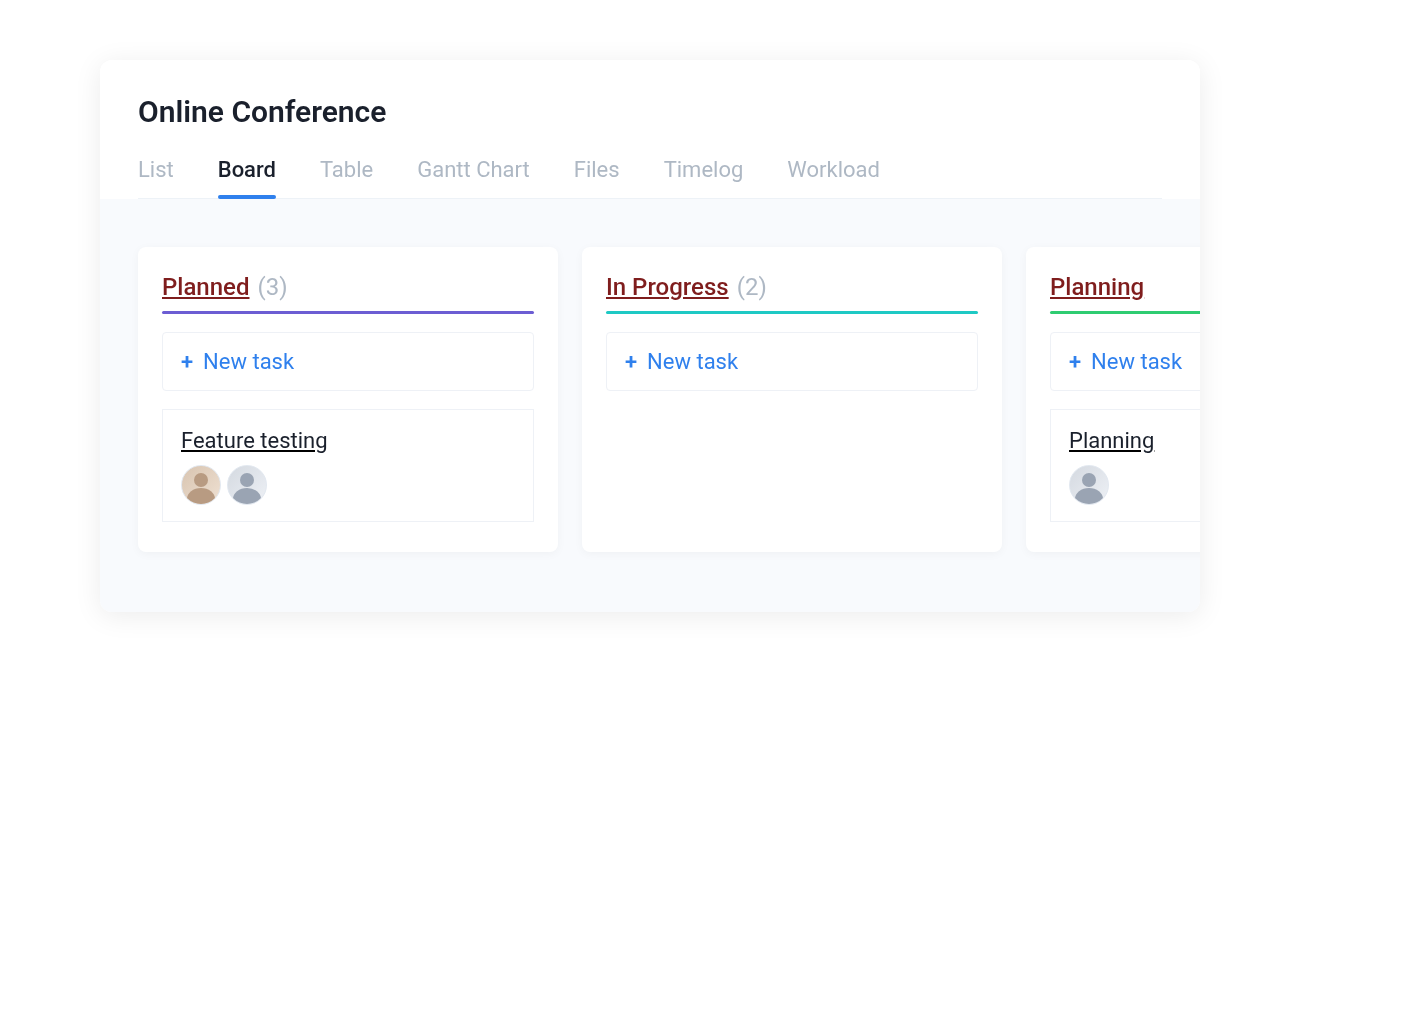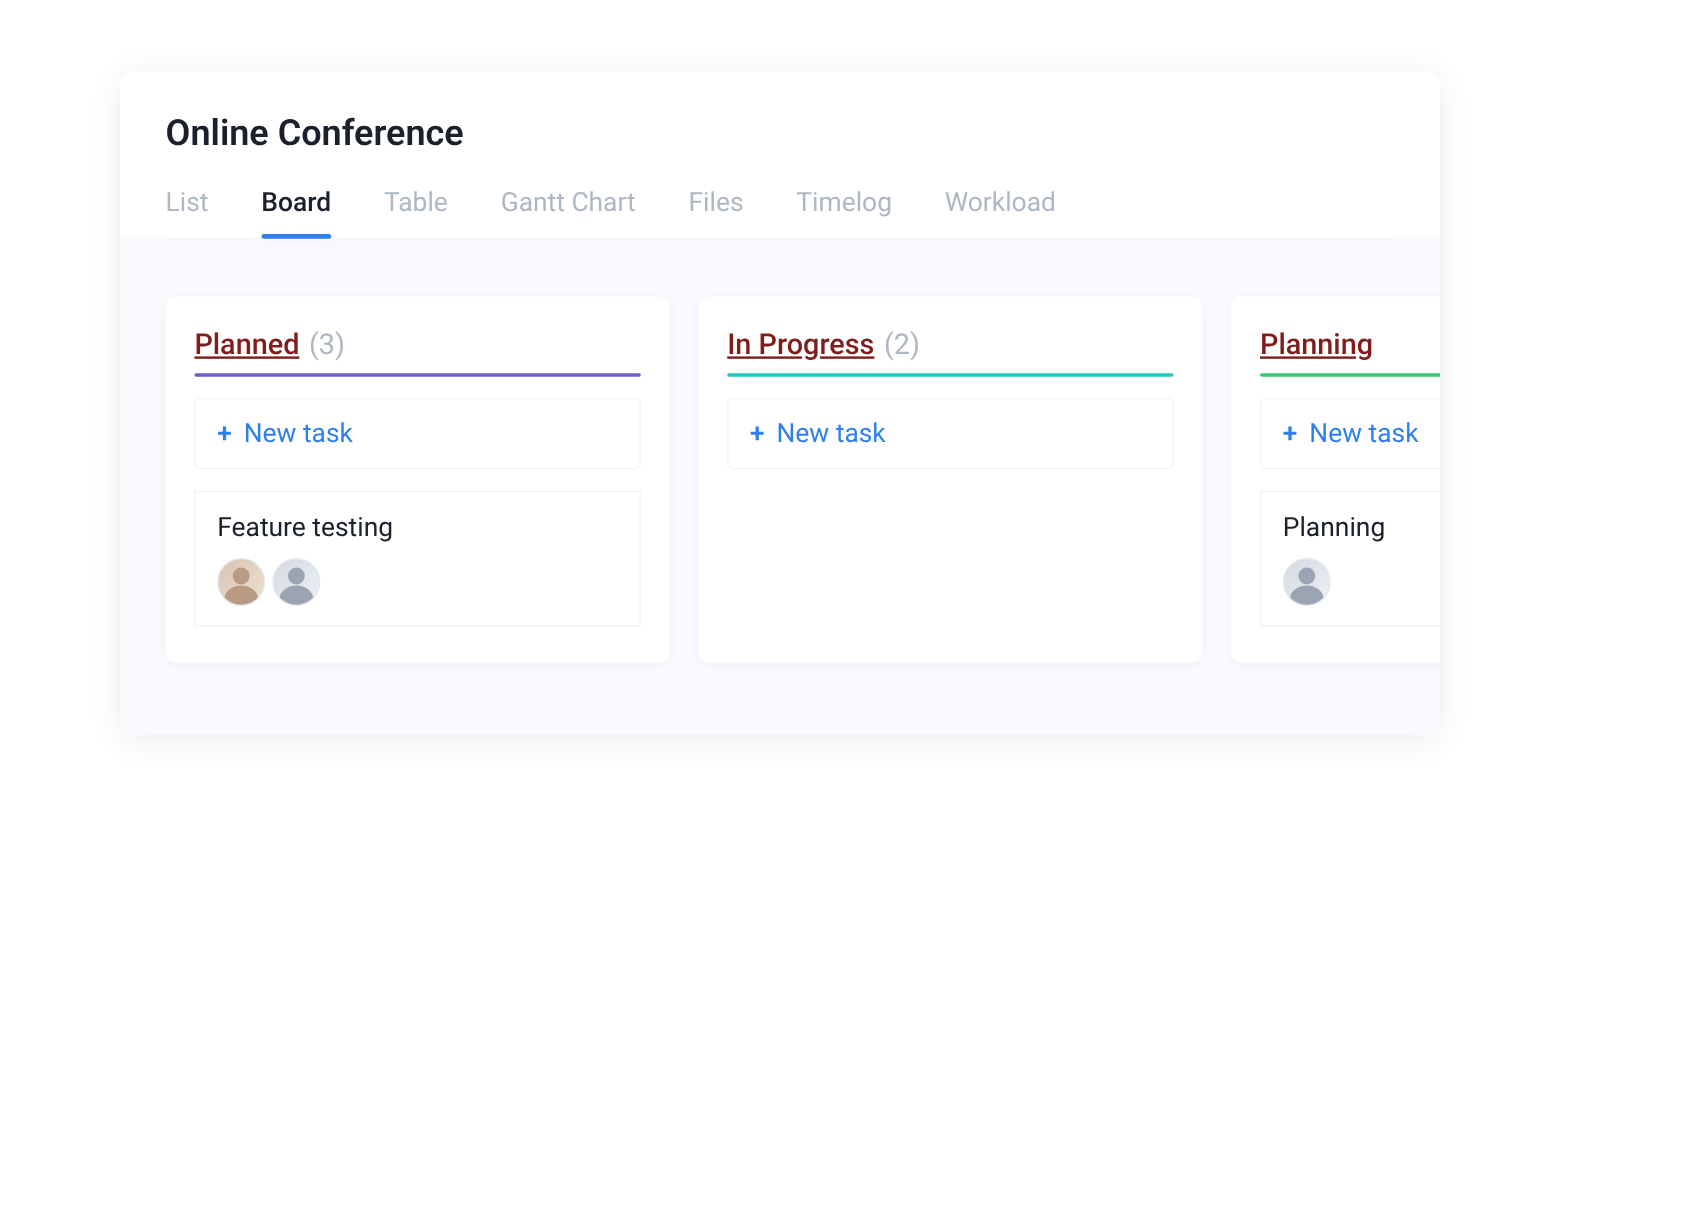--- a/index.html
+++ b/index.html
@@ -107,20 +107,21 @@
       font-size: 22px;
       font-weight: 600;
       line-height: 1;
     }
     .task-card {
       border: 1px solid #eef1f6;
       border-radius: 0;
       padding: 18px 18px 16px 18px;
       margin-bottom: 18px;
       cursor: pointer;
+      text-decoration: underline;
     }
     .task-card:last-child { margin-bottom: 0; }
     .task-title {
       font-size: 22px;
       color: #1a202c;
       font-weight: 400;
       margin-bottom: 12px;
     }
     .avatars {
       display: flex;

